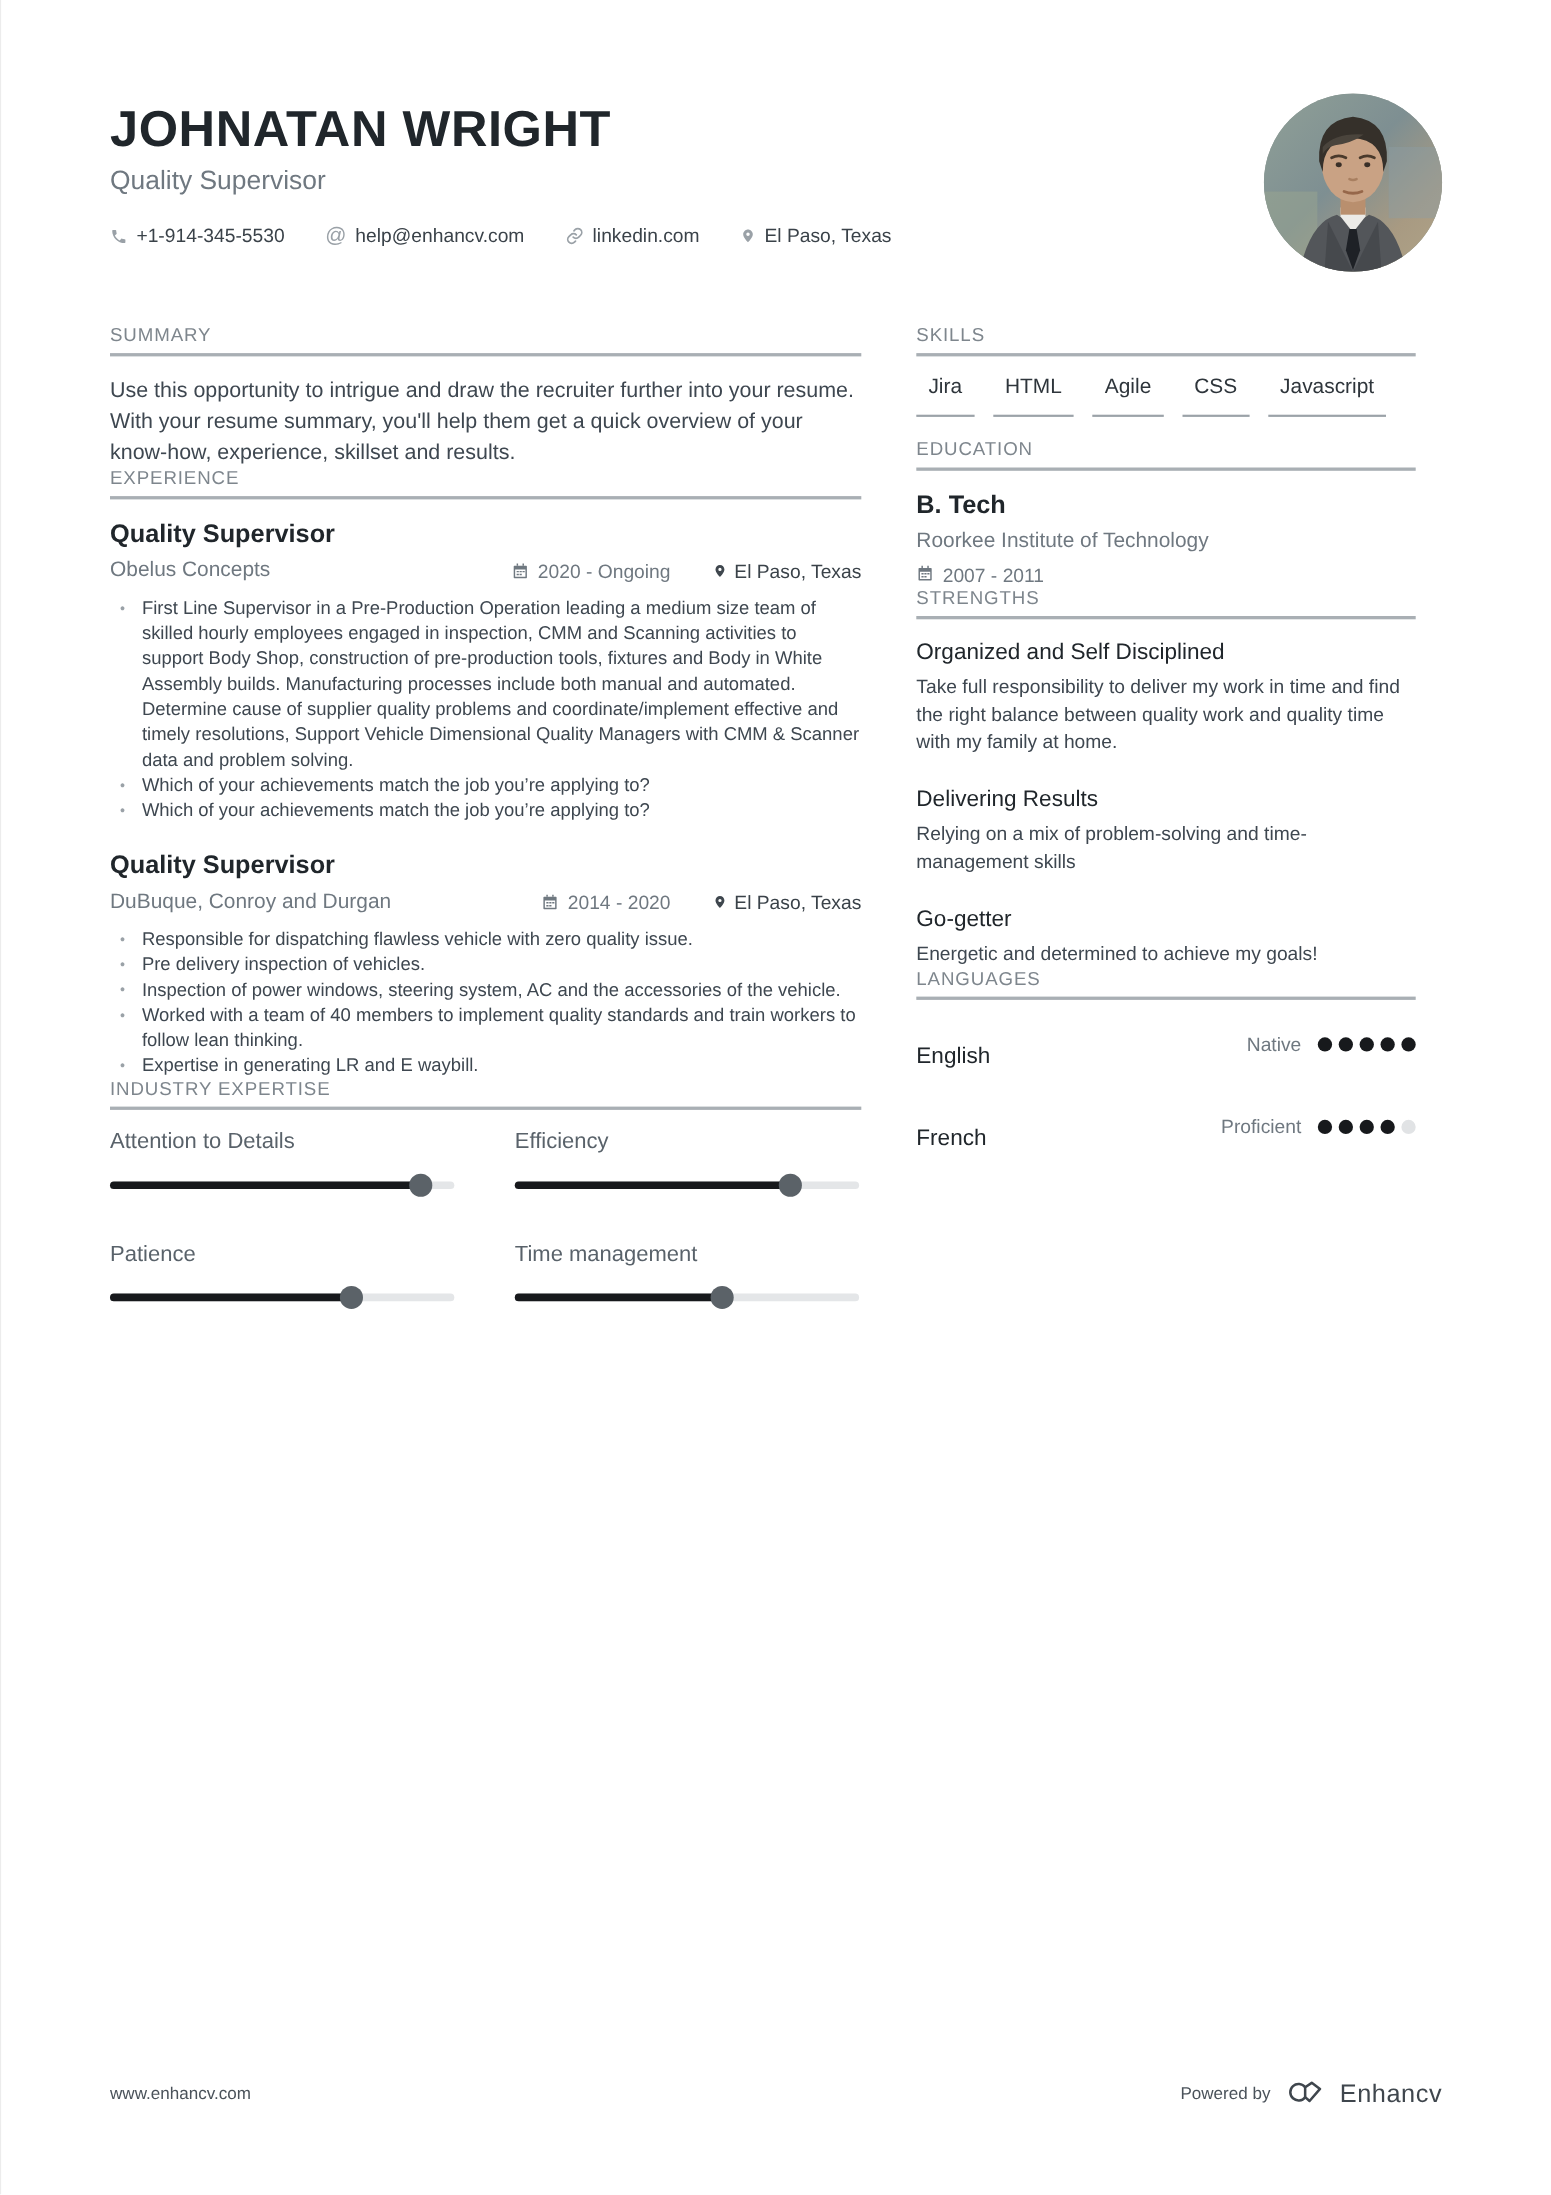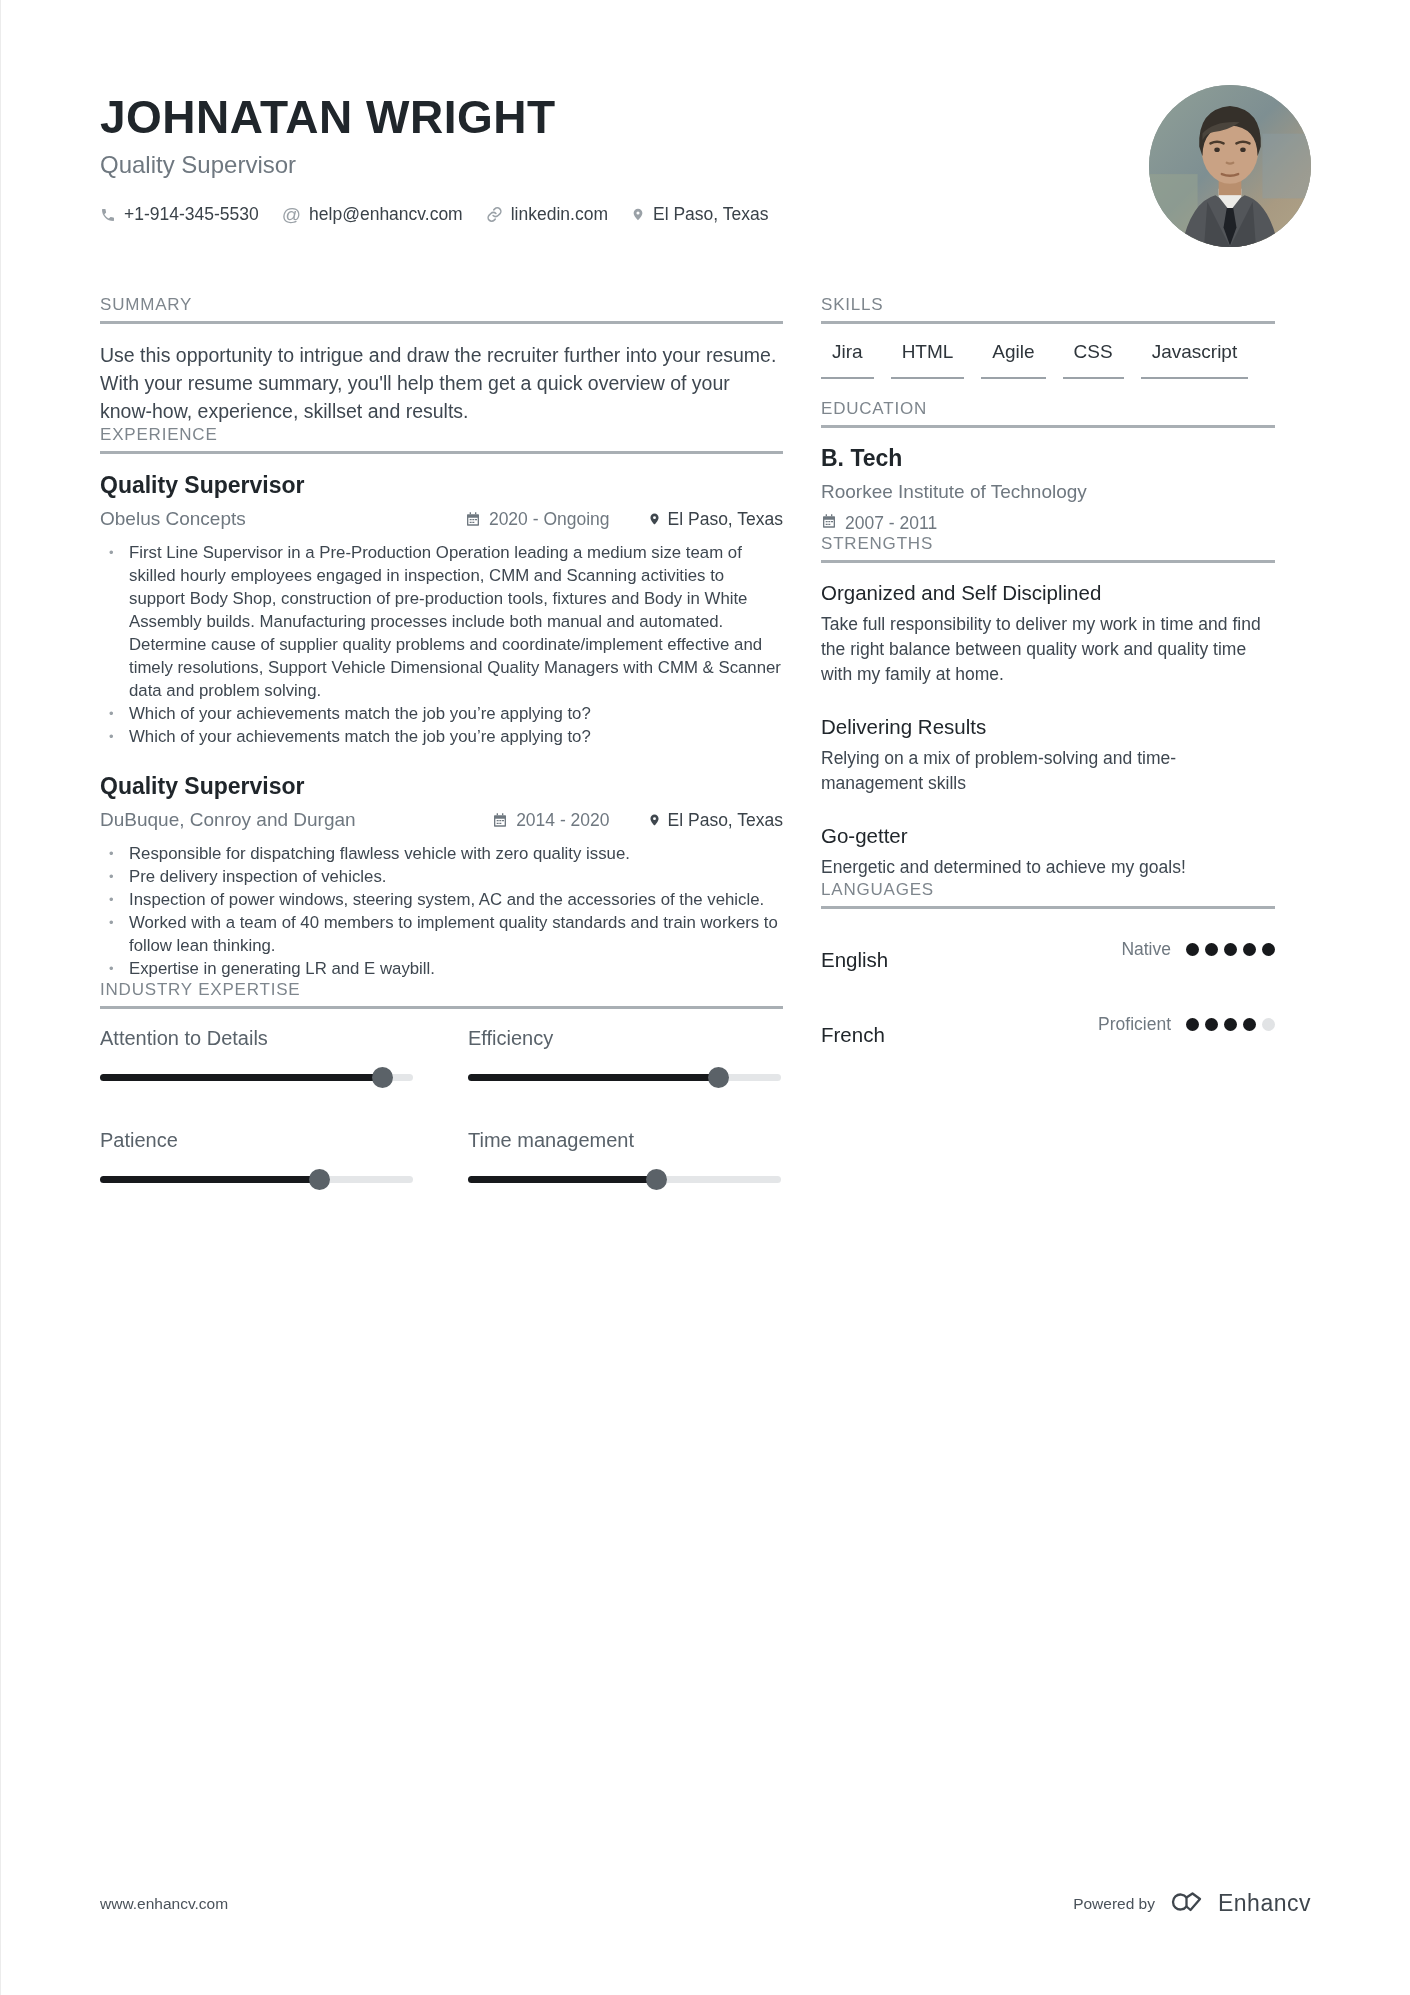--- a/index.html
+++ b/index.html
@@ -17,37 +17,37 @@
   .content { position:absolute; left:99px; right:99px; top:0; }
 
   
   .name {
     margin-top:92px;
     font-size:46px; line-height:50px; font-weight:bold;
     letter-spacing:.5px; color:#20262b;
   }
   .job-title { margin-top:9px; font-size:24px; line-height:28px; color:#6f7880; }
   .contact-row {
-    margin-top:25px; display:flex; align-items:center; gap:23px;
+    margin-top:25px; display:flex; align-items:center; gap:37px;
     font-size:17.5px; color:#3a4249;
   }
   .contact-item { display:flex; align-items:center; gap:8px; white-space:nowrap; }
   .cicon { color:#9aa1a7; display:inline-flex; align-items:center; }
   .cicon svg { display:block; }
   .at-glyph { font-size:19px; color:#9aa1a7; line-height:1; }
 
   .avatar {
     position:absolute; top:85px; right:0;
     width:162px; height:162px; border-radius:50%;
     overflow:hidden; background:#8e9a93;
   }
   .avatar svg { display:block; width:100%; height:100%; }
 
   
-  .columns { display:flex; gap:38px; margin-top:70px; }
+  .columns { display:flex; gap:50px; margin-top:70px; }
   .col-left  { width:683px; flex:0 0 683px; }
   .col-right { width:454px; flex:0 0 454px; }
 
   .section { margin-top:0; }
   .section + .section { margin-top:0; }
   .section-heading {
     font-size:17px; line-height:20px; color:#7e868d;
     letter-spacing:.8px; font-weight:400;
     padding-bottom:6px; border-bottom:3px solid #a9afb4;
   }

